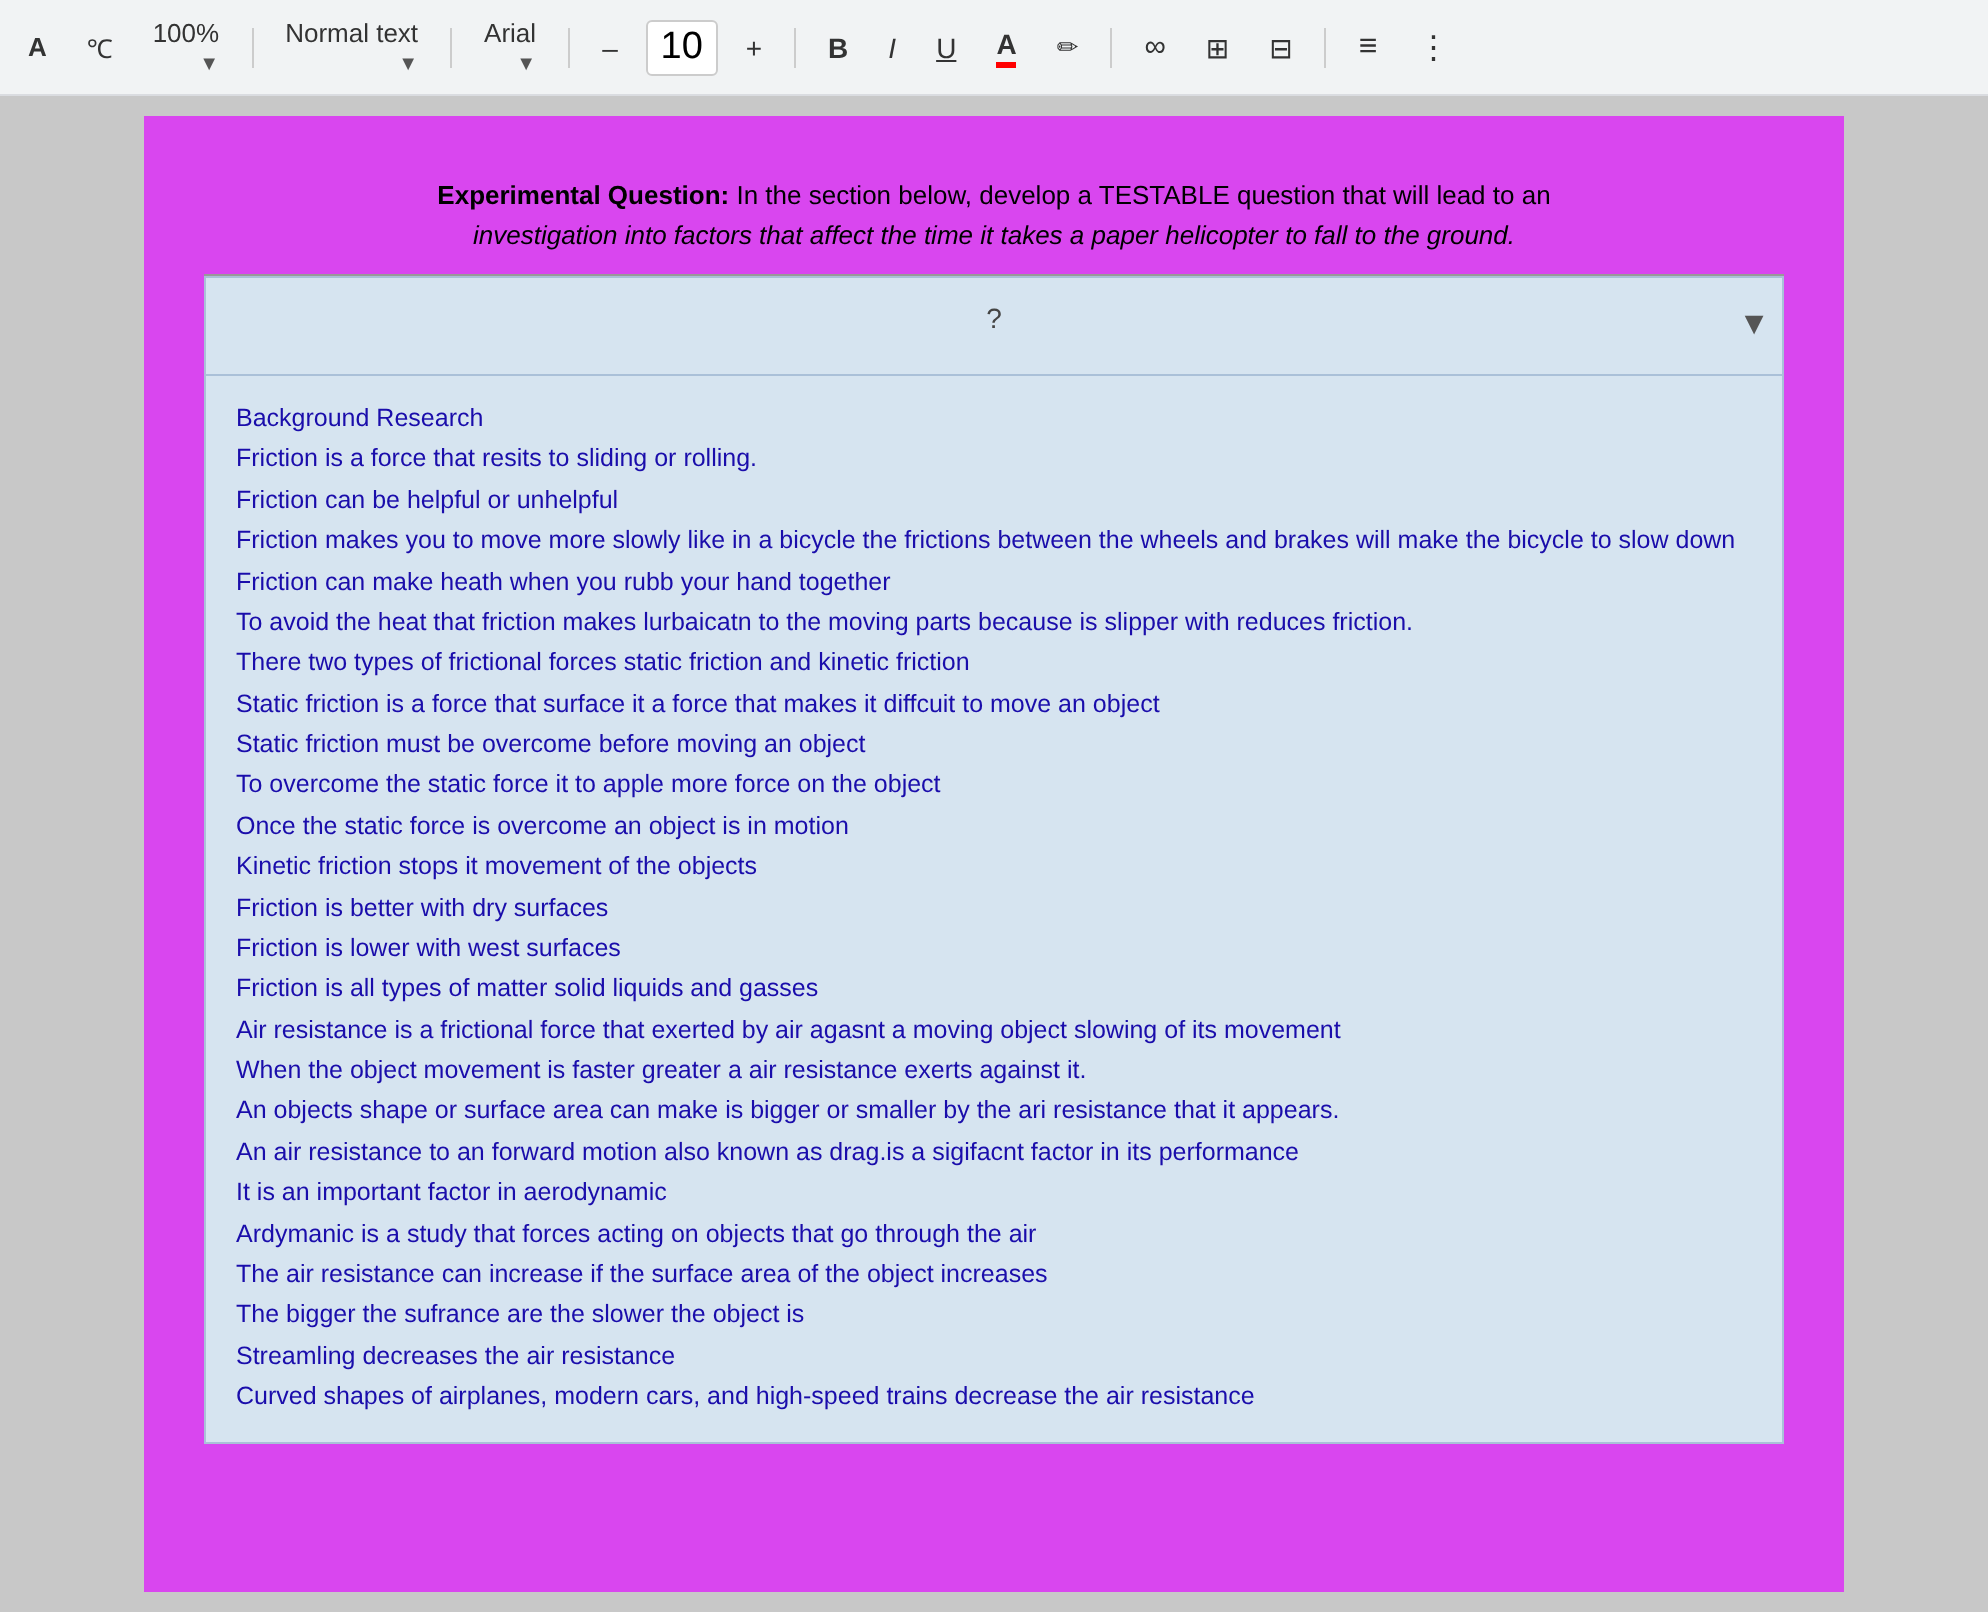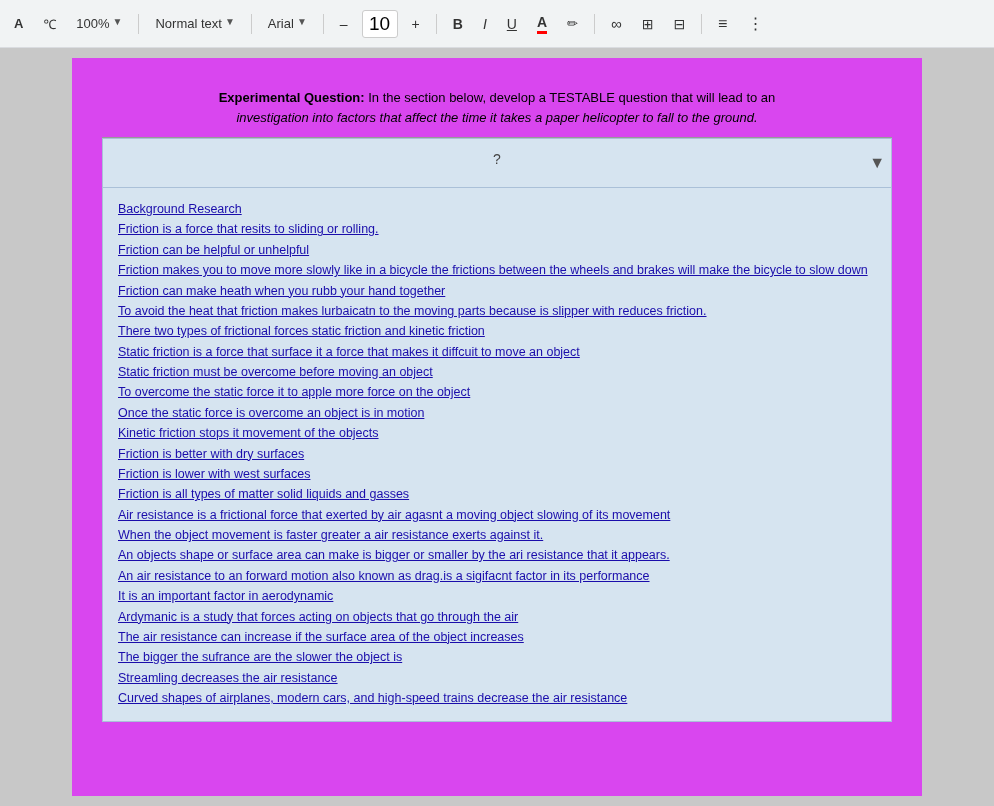--- a/index.html
+++ b/index.html
@@ -31,26 +31,27 @@
       display: flex;
       align-items: center;
       gap: 4px;
       font-size: 13px;
     }
     .dropdown-btn {
       background: transparent;
       border: none;
       cursor: pointer;
       display: flex;
-      align-items: flex-start;
+      align-items: flex-end;
       gap: 3px;
       font-size: 13px;
       padding: 3px 6px;
       border-radius: 3px;
       color: #333;
+      flex-direction: column;
     }
     .chevron {
       font-size: 10px;
       color: #555;
     }
     .toolbar-separator {
       width: 1px;
       height: 20px;
       background: #ccc;
       margin: 0 2px;
@@ -139,21 +140,20 @@
       border: 1px solid #aac0d8;
       border-top: none;
       padding: 12px 15px;
     }
     .content-lines {
       line-height: 1.55;
     }
     .content-line {
       font-size: 12.5px;
       color: #1a0dab;
-      text-decoration: underline;
       display: block;
       margin-bottom: 1px;
     }
   </style>
 </head>
 <body>
 
 <div class="toolbar">
   <div class="toolbar-left">
 

